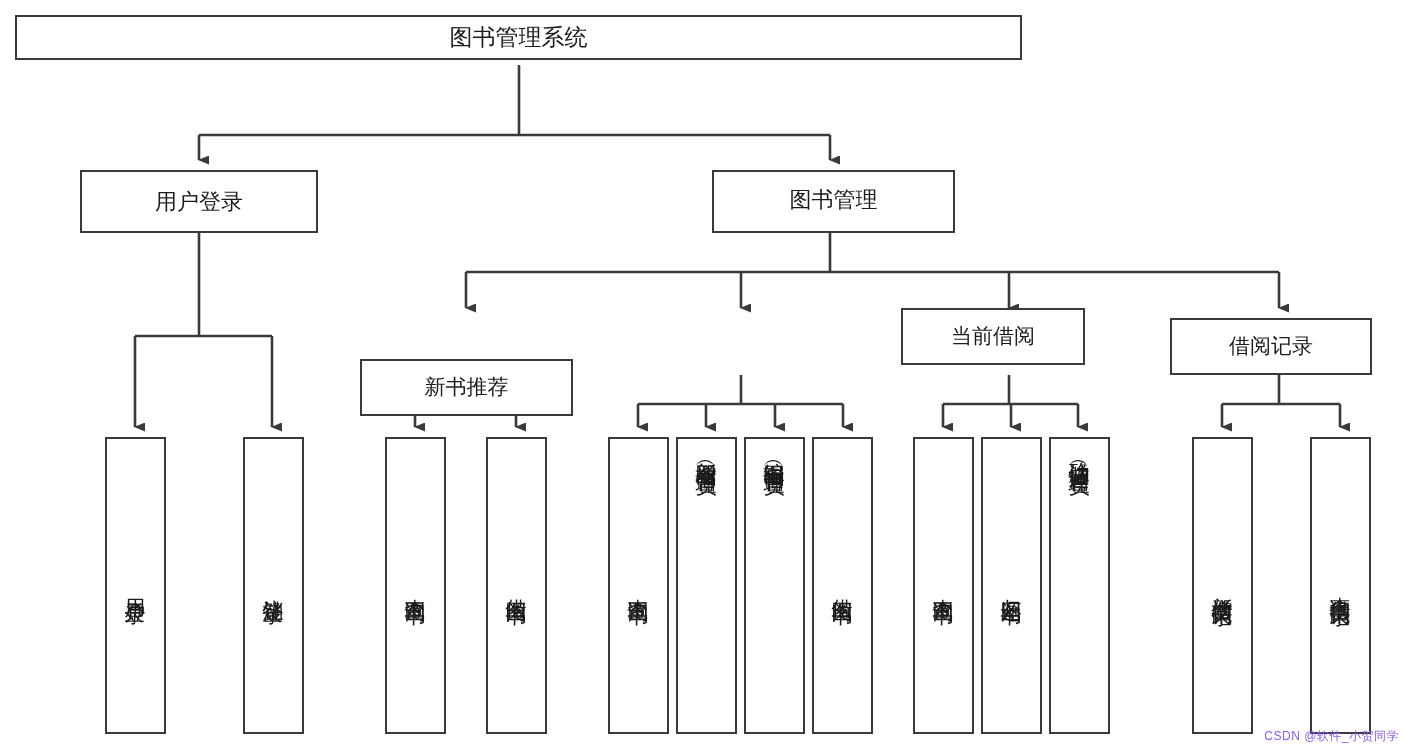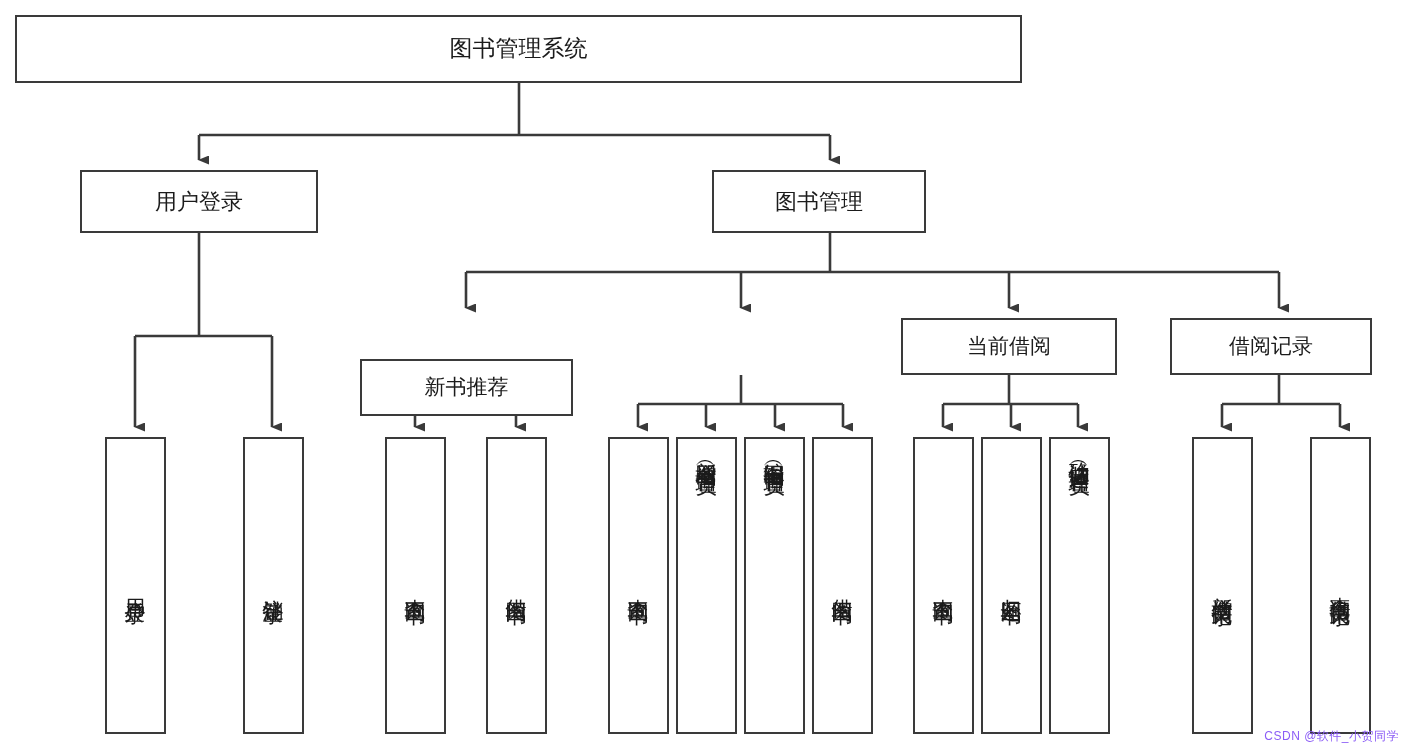--- a/index.html
+++ b/index.html
@@ -136,38 +136,38 @@
     </g>
 
     <g stroke="#3a3a3a" stroke-width="2.6" fill="none">
       <path d="M1279,375 L1279,404"></path>
       <path d="M1222,404 L1340,404"></path>
       <path d="M1222,404 L1222,427" marker-end="url(#arrowhead)"></path>
       <path d="M1340,404 L1340,427" marker-end="url(#arrowhead)"></path>
     </g>
   </svg>
 
-  <div class="node-box node-root" style="left:15px; top:15px; width:1007px; height:68px;">
+  <div class="node-box node-root" style="left:15px; top:15px; width:1007px; height:45px;">
     <span class="node-label">图书管理系统</span>
   </div>
 
   <div class="node-box node-l1" style="left:80px; top:170px; width:238px; height:63px;">
     <span class="node-label">用户登录</span>
   </div>
 
-  <div class="node-box node-l1" style="left:712px; top:170px; width:214px; height:63px;">
+  <div class="node-box node-l1" style="left:712px; top:170px; width:243px; height:63px;font-family:Liberation Mono, monospace;">
     <span class="node-label">图书管理</span>
   </div>
 
   <div class="node-box node-l2" style="left:360px; top:318px; width:213px; height:57px;margin-top:41px;">
     <span class="node-label">新书推荐</span>
   </div>
 
 
-  <div class="node-box node-l2" style="left:901px; top:318px; width:216px; height:57px;">
+  <div class="node-box node-l2" style="left:901px; top:308px; width:184px; height:57px;">
     <span class="node-label">当前借阅</span>
   </div>
 
   <div class="node-box node-l2" style="left:1170px; top:318px; width:202px; height:57px;">
     <span class="node-label">借阅记录</span>
   </div>
 
   <div class="node-box node-leaf leaf-short" style="left:105px; top:437px; width:61px; height:297px;">
     <div class="leaf-inner">
       <span class="node-label">用户登录</span>

